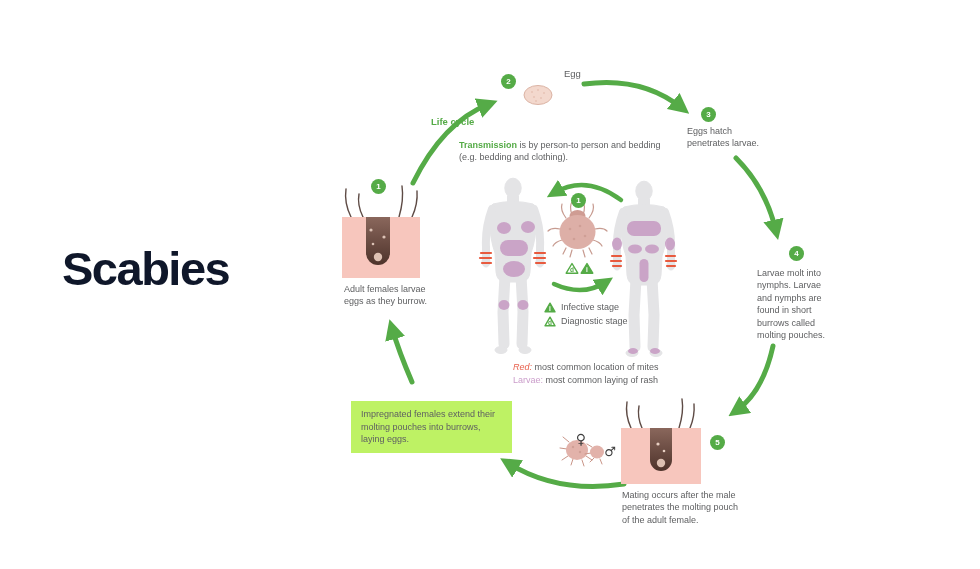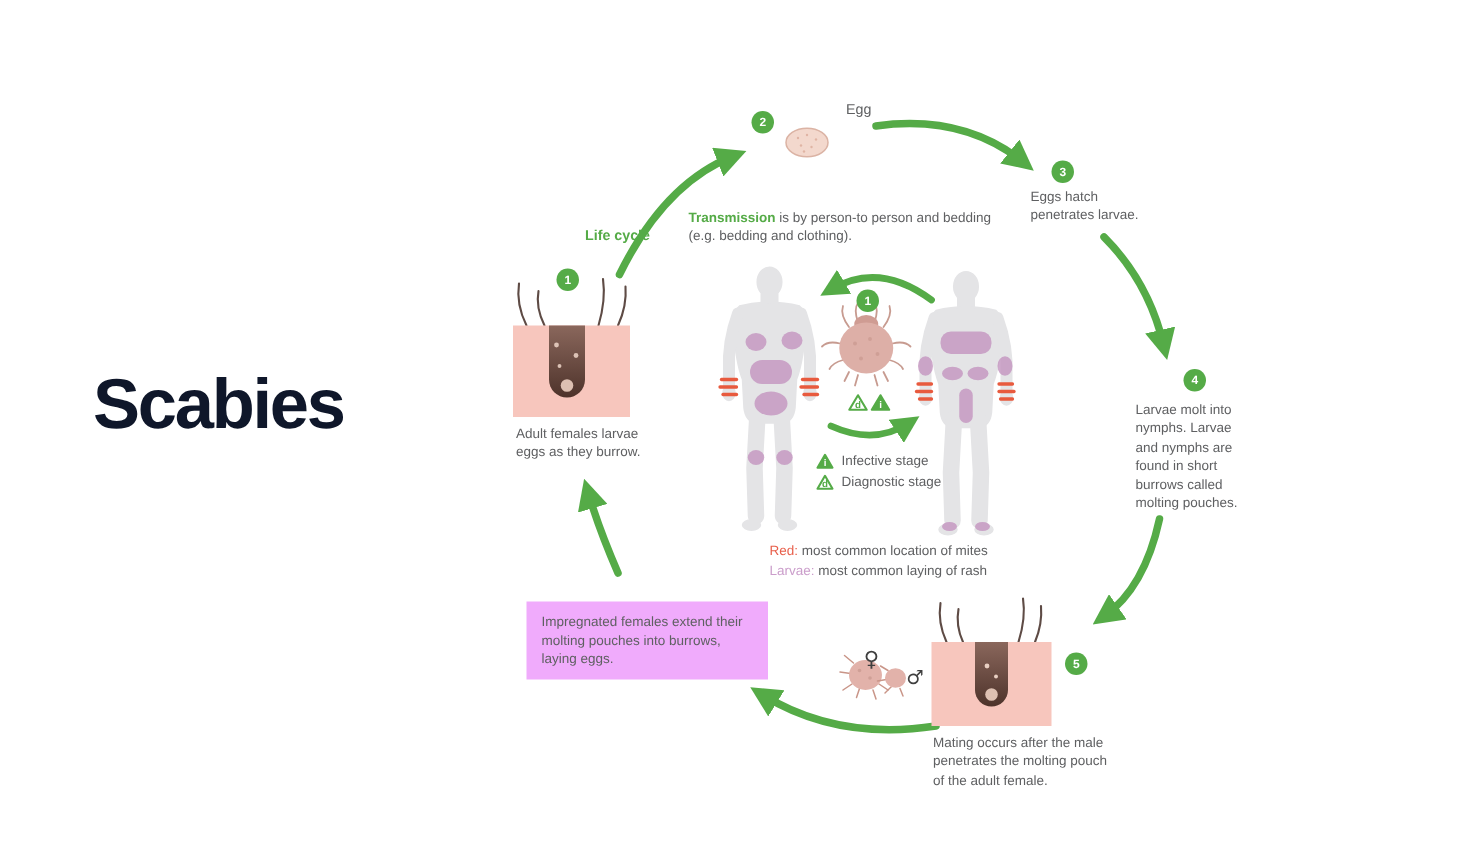--- a/index.html
+++ b/index.html
@@ -7,32 +7,32 @@
             font-family:"Liberation Sans", sans-serif; overflow:hidden; }
   svg.overlay { position:absolute; left:0; top:0; }
   .title { position:absolute; left:62px; top:241px; font-size:47px; font-weight:bold;
            color:#0f172a; letter-spacing:-1.5px; }
   .t { position:absolute; font-size:9px; line-height:1.38; color:#5f6062; }
   .nowrap { white-space:nowrap; }
   .green-bold { color:#55ab47; font-weight:bold; }
   .badge { position:absolute; width:15px; height:15px; border-radius:50%; background:#55ab47;
            color:#fff; font-size:8px; font-weight:bold; display:flex; align-items:center;
            justify-content:center; }
-  .lifecycle { position:absolute; left:390px; top:116px; font-size:9.5px; font-weight:bold;
-               color:#55ab47;margin-top:36px; }
+  .lifecycle { position:absolute; left:431px; top:116px; font-size:9.5px; font-weight:bold;
+               color:#55ab47; }
   .egg-label { position:absolute; left:529px; top:68px; font-size:9.5px; color:#5f6062;margin-left:35px; }
-  .pinkbox { position:absolute; left:351px; top:401px; width:161px; background:#f0abfc;
+  .pinkbox { position:absolute; left:351px; top:401px; width:161px; background:#bef264;
              padding:7px 10px; box-sizing:border-box; font-size:9px; line-height:1.4;
              color:#5f6062; }
   .legend { position:absolute; left:544px; top:302px; }
   .legend-row { display:flex; align-items:flex-start; gap:5px; font-size:9px; color:#5f6062;
                 margin-bottom:3px; }
   .colorkey { position:absolute; left:513px; top:361px; font-size:9px; line-height:1.42;
               color:#5f6062; }
-  .red-lab { color:#e8604c; }
+  .red-lab { color:#e8604c;font-style:italic; }
   .purple-lab { color:#cb9ecb; }
 </style>
 </head>
 <body>
 
 <div class="canvas">
 
   <svg class="overlay" width="980" height="569" viewBox="0 0 980 569">
     <defs>
       <marker id="ah" viewBox="0 0 10 10" refX="5.5" refY="5" markerWidth="4.1" markerHeight="4.1" orient="auto-start-reverse">

